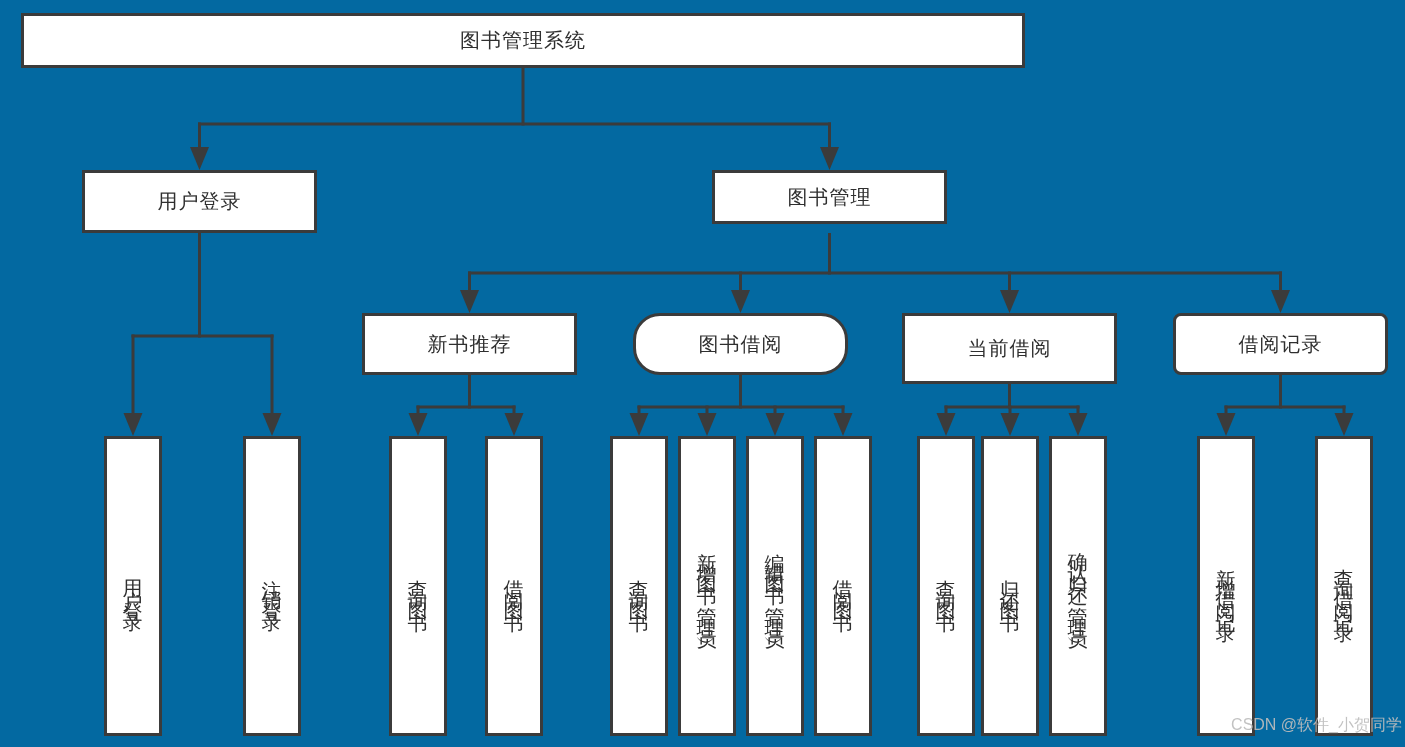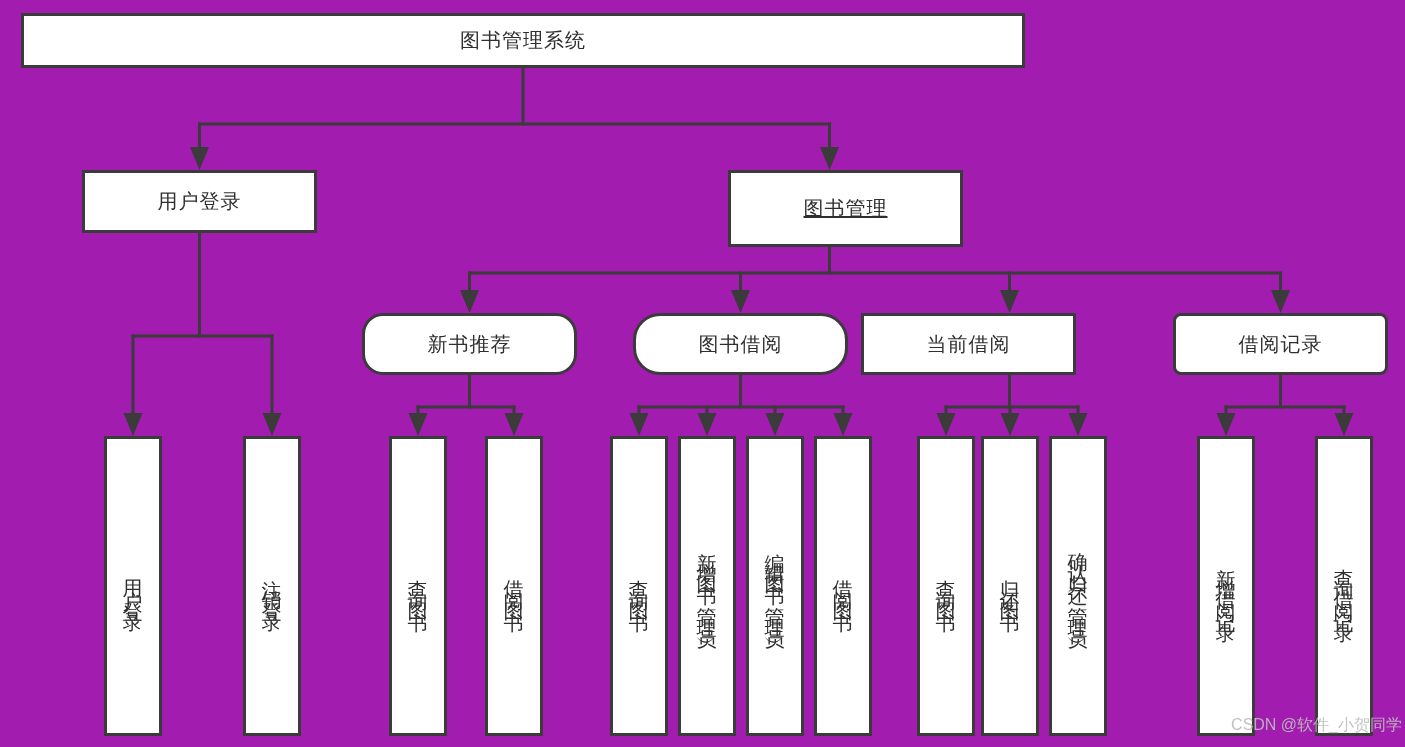--- a/index.html
+++ b/index.html
@@ -1,20 +1,20 @@
 <!DOCTYPE html>
 <html><head>
 <meta charset="utf-8">
 <style>
   html, body { margin: 0; padding: 0; background: #ffffff; }
   .canvas {
     position: relative;
     width: 1405px;
     height: 747px;
-    background: #a21caf;
+    background: #0369a1;
     font-family: "Liberation Sans", "DejaVu Sans", sans-serif;
     overflow: hidden;
   }
   svg.connectors {
     position: absolute;
     left: 0; top: 0;
     width: 1405px; height: 747px;
   }
   svg.connectors line { stroke: #3b3b3b; stroke-width: 3; }
   svg.connectors polygon { fill: #3b3b3b; }
@@ -119,31 +119,31 @@
     <polygon points="1334.5,413 1353.5,413 1344,436"></polygon>
   </svg>
 
   <div class="node h" style="left:21px; top:13px; width:1004px; height:55px;">
     <span>图书管理系统</span>
   </div>
 
   <div class="node h" style="left:82px; top:170px; width:235px; height:63px;">
     <span>用户登录</span>
   </div>
-  <div class="node h" style="left:728px; top:170px; width:235px; height:77px;text-decoration:underline;">
+  <div class="node h" style="left:712px; top:170px; width:235px; height:54px;">
     <span>图书管理</span>
   </div>
 
-  <div class="node h" style="left:362px; top:313px; width:215px; height:62px;border-radius:21px;">
+  <div class="node h" style="left:362px; top:313px; width:215px; height:62px;">
     <span>新书推荐</span>
   </div>
   <div class="node h" style="left:633px; top:313px; width:215px; height:62px;border-radius:27px;">
     <span>图书借阅</span>
   </div>
-  <div class="node h" style="left:861px; top:313px; width:215px; height:62px;">
+  <div class="node h" style="left:902px; top:313px; width:215px; height:71px;">
     <span>当前借阅</span>
   </div>
   <div class="node h" style="left:1173px; top:313px; width:215px; height:62px;border-radius:8px;">
     <span>借阅记录</span>
   </div>
 
   <div class="node v" style="left:104px; top:436px; width:58px; height:300px;">
     <span>用户登录</span>
   </div>
   <div class="node v" style="left:243px; top:436px; width:58px; height:300px;">

